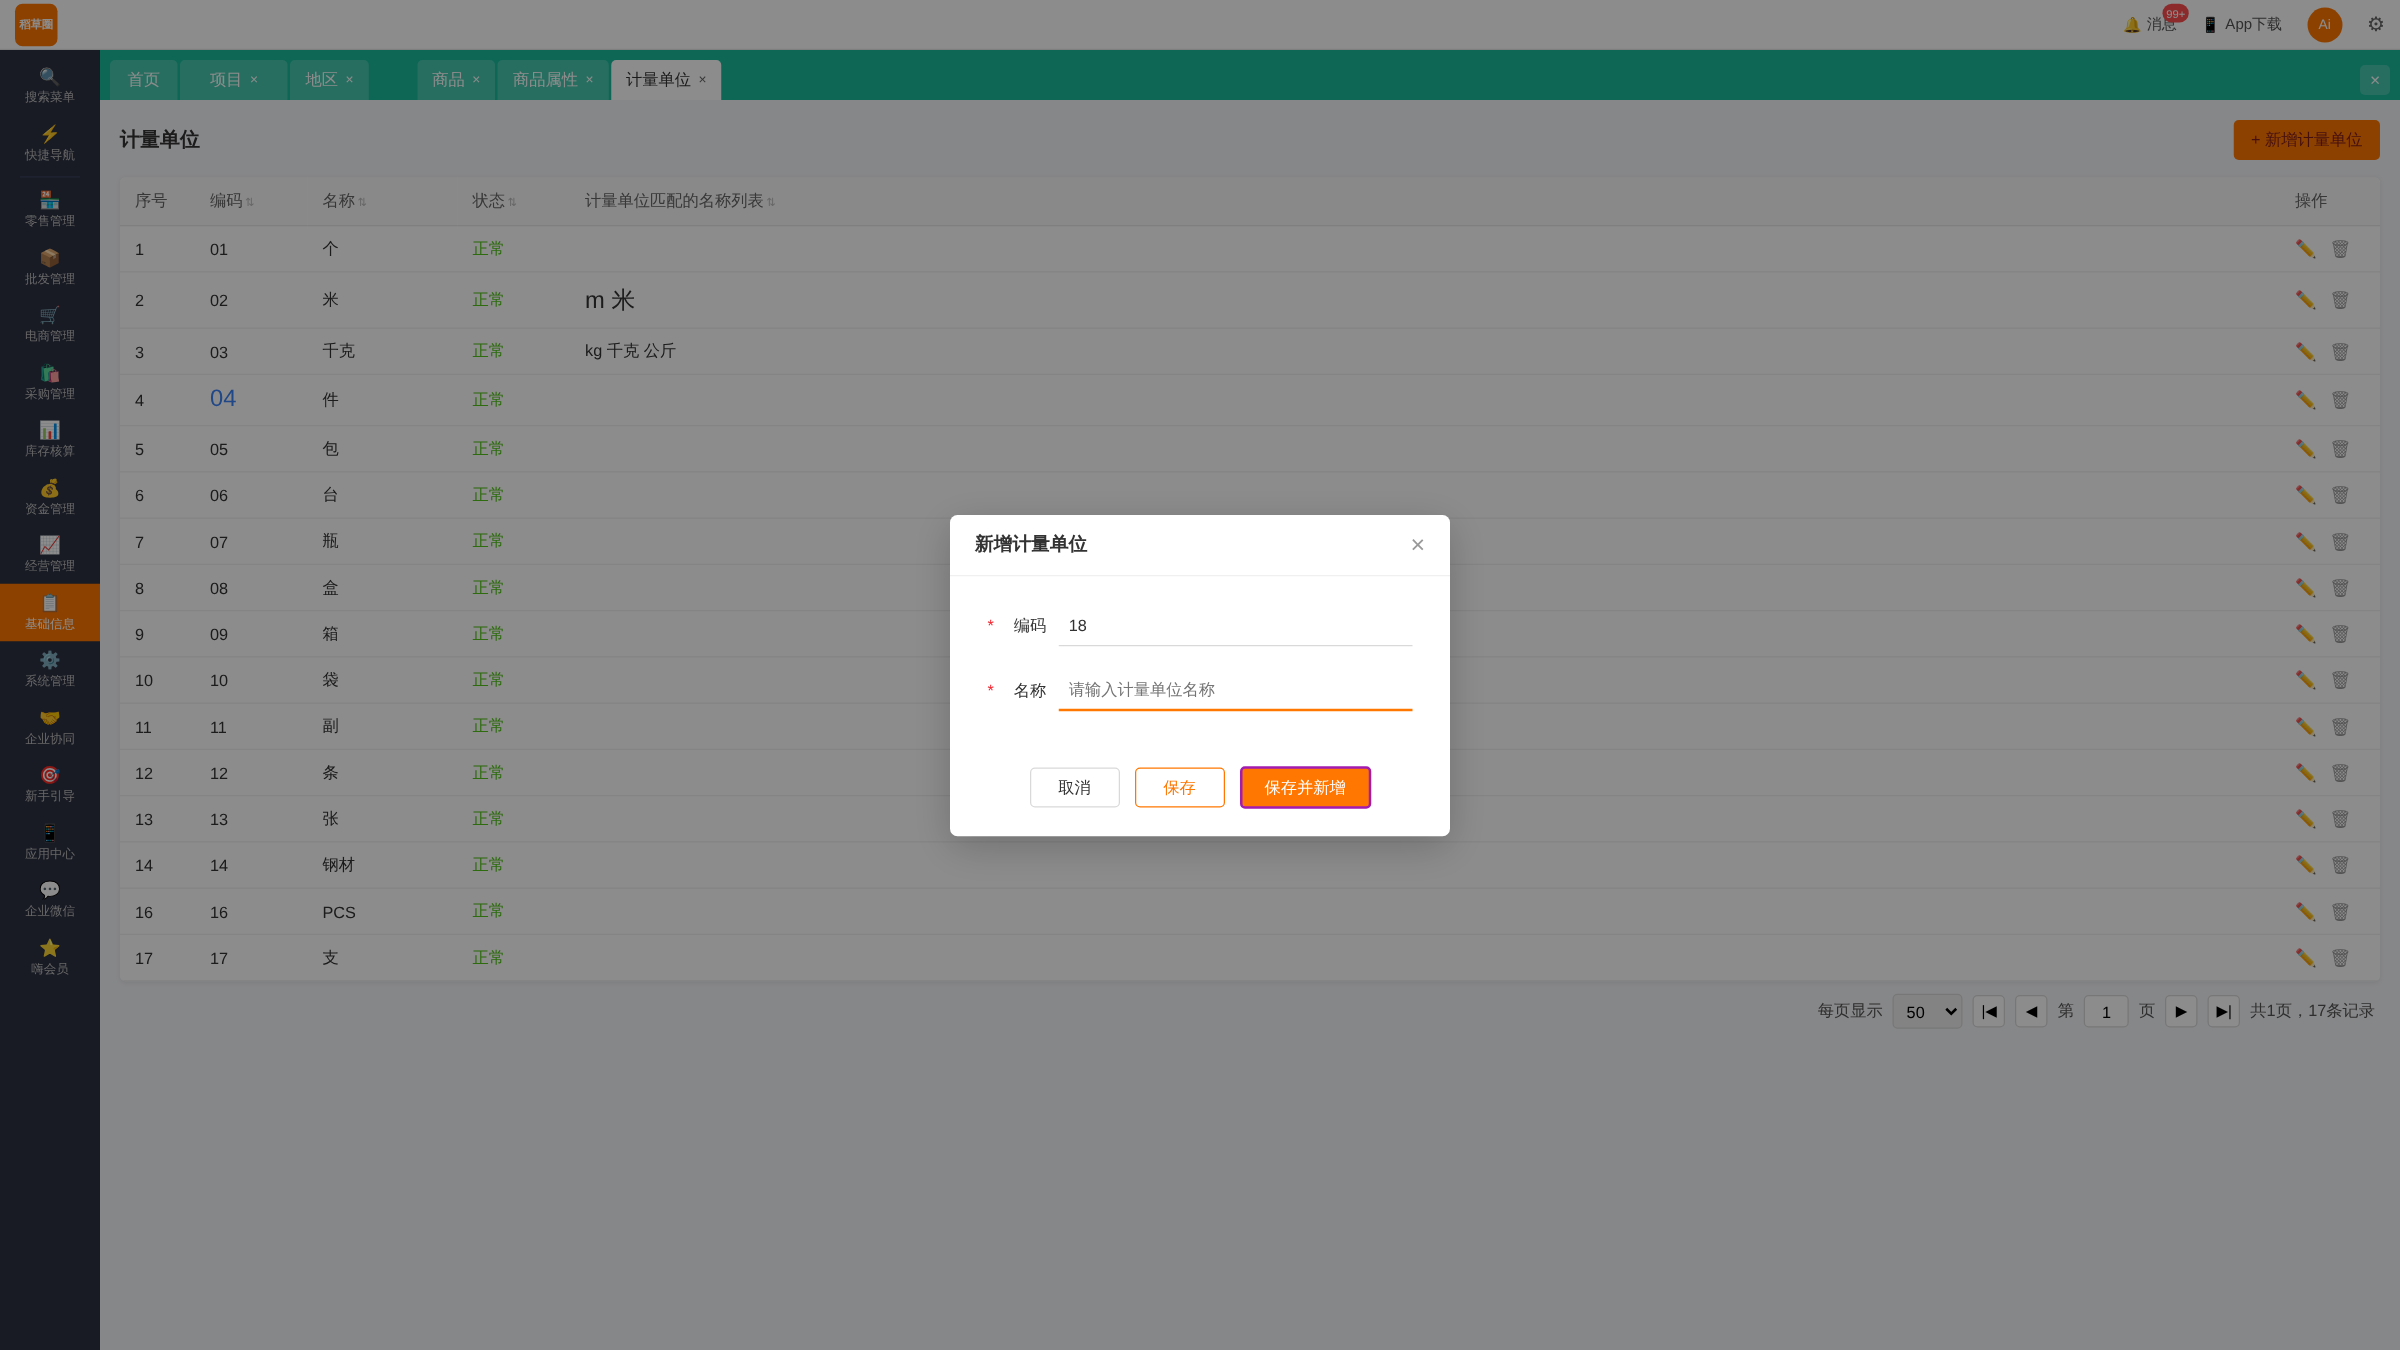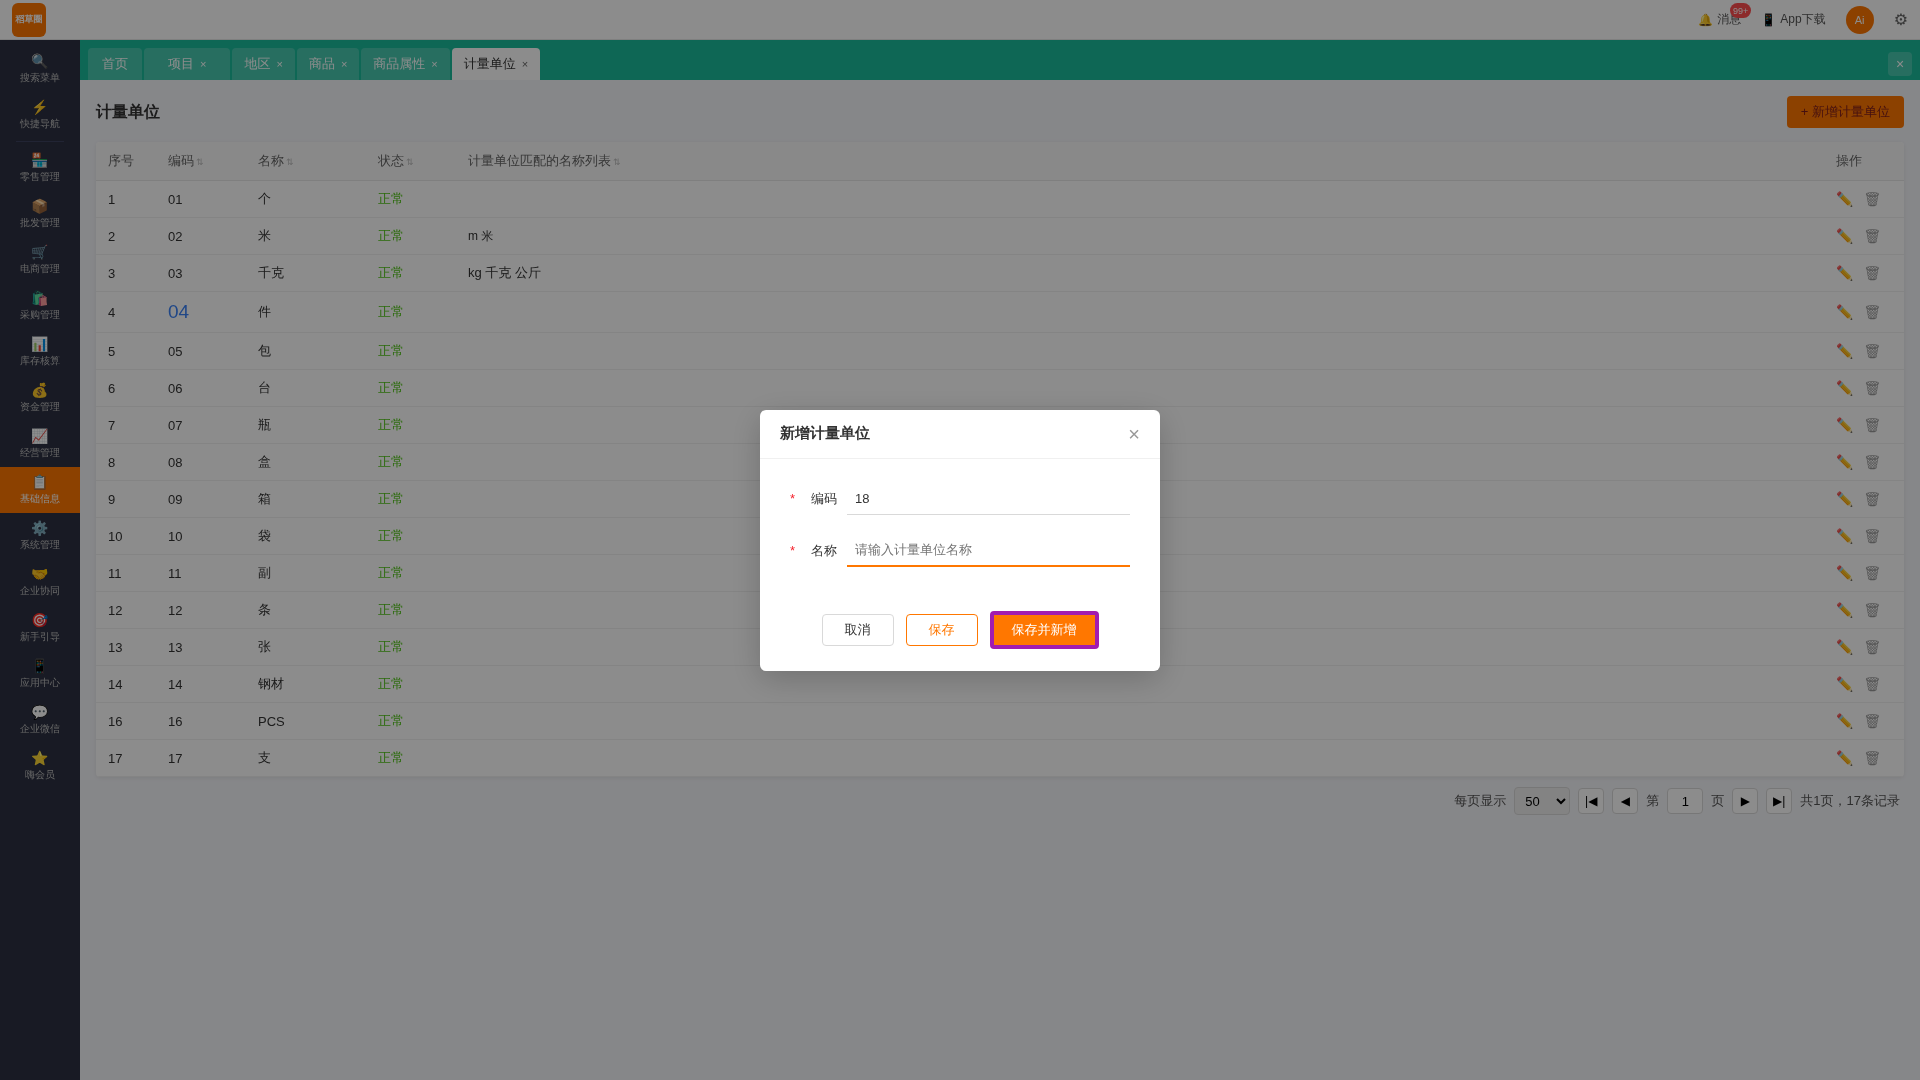--- a/index.html
+++ b/index.html
@@ -112,21 +112,21 @@
         <span>首页</span>
       </div>
       <div style="height:32px;padding:0 24px;display:flex;align-items:center;gap:4px;border-radius:4px 4px 0 0;background:rgba(255,255,255,0.2);color:#fff;font-size:13px;cursor:pointer;">
         <span>项目</span>
         <span style="font-size:11px;color:#fff;cursor:pointer;margin-left:2px;">×</span>
       </div>
       <div style="height:32px;padding:0 12px;display:flex;align-items:center;gap:4px;border-radius:4px 4px 0 0;background:rgba(255,255,255,0.2);color:#fff;font-size:13px;cursor:pointer;">
         <span>地区</span>
         <span style="font-size:11px;color:#fff;cursor:pointer;margin-left:2px;">×</span>
       </div>
-      <div style="height:32px;padding:0 12px;display:flex;align-items:center;gap:4px;border-radius:4px 4px 0 0;background:rgba(255,255,255,0.2);color:#fff;font-size:13px;cursor:pointer;">
+      <div style="height:32px;padding:0 12px;display:flex;align-items:center;gap:4px;border-radius:4px 4px 0 0;background:rgba(255,255,255,0.2);color:#fff;font-size:13px;cursor:pointer;margin-left:37px;">
         <span>商品</span>
         <span style="font-size:11px;color:#fff;cursor:pointer;margin-left:2px;">×</span>
       </div>
       <div style="height:32px;padding:0 12px;display:flex;align-items:center;gap:4px;border-radius:4px 4px 0 0;background:rgba(255,255,255,0.2);color:#fff;font-size:13px;cursor:pointer;">
         <span>商品属性</span>
         <span style="font-size:11px;color:#fff;cursor:pointer;margin-left:2px;">×</span>
       </div>
       <div style="height:32px;padding:0 12px;display:flex;align-items:center;gap:4px;border-radius:4px 4px 0 0;background:#fff;color:#333;font-size:13px;cursor:pointer;">
         <span>计量单位</span>
         <span style="font-size:11px;color:#666;cursor:pointer;margin-left:2px;">×</span>
@@ -178,21 +178,21 @@
           <span style="color:#1890ff;cursor:pointer;font-size:14px;">✏️</span>
           <span style="color:#999;cursor:pointer;font-size:14px;">🗑</span>
         </div>
       </td>
     </tr>
               <tr style="border-bottom: 1px solid rgb(240, 240, 240);">
       <td style="padding:9px 12px;font-size:13px;color:#333;">2</td>
       <td style="padding:9px 12px;font-size:13px;color:#333;">02</td>
       <td style="padding:9px 12px;font-size:13px;color:#333;">米</td>
       <td style="padding:9px 12px;font-size:13px;color:#52c41a;">正常</td>
-      <td style="padding:9px 12px;font-size:12px;color:#333;">m 米</td>
+      <td style="padding:9px 12px;font-size:19px;color:#333;">m 米</td>
       <td style="padding:9px 12px;">
         <div style="display:flex;gap:10px;align-items:center;">
           <span style="color:#1890ff;cursor:pointer;font-size:14px;">✏️</span>
           <span style="color:#999;cursor:pointer;font-size:14px;">🗑</span>
         </div>
       </td>
     </tr>
               <tr style="border-bottom: 1px solid rgb(240, 240, 240);">
       <td style="padding:9px 12px;font-size:13px;color:#333;">3</td>
       <td style="padding:9px 12px;font-size:13px;color:#333;">03</td>
@@ -418,16 +418,16 @@
       <div style="display:flex;align-items:center;margin-bottom:20px;">
         <span style="color:#f5222d;margin-right:2px;">*</span>
         <span style="width:40px;font-size:13px;color:#333;text-align:right;margin-right:10px;">名称</span>
         <input style="flex: 1 1 0%; height: 32px; border-top: none; border-right: none; border-left: none; border-image: initial; border-bottom: 2px solid rgb(255, 119, 0); padding: 0px 8px; font-size: 13px; color: rgb(51, 51, 51); outline: none; background: transparent;" placeholder="请输入计量单位名称">
       </div>
     </div>
 
     <div style="display:flex;align-items:center;justify-content:center;padding:8px 24px 22px;gap:12px;">
       <button style="background:#fff;border:1px solid #d9d9d9;border-radius:4px;padding:6px 22px;font-size:13px;cursor:pointer;color:#333;">取消</button>
       <button style="background:#fff;border:1px solid #ff7700;border-radius:4px;padding:6px 22px;font-size:13px;cursor:pointer;color:#ff7700;">保存</button>
-      <button style="background:#ff7700;border:4px solid #a21caf;border-radius:4px;padding:6px 18px;font-size:13px;cursor:pointer;color:#fff;">保存并新增</button>
+      <button style="background:#ff7700;border:2px solid #a21caf;border-radius:4px;padding:6px 18px;font-size:13px;cursor:pointer;color:#fff;">保存并新增</button>
     </div>
   </div>
 </div>
 
 </body></html>

